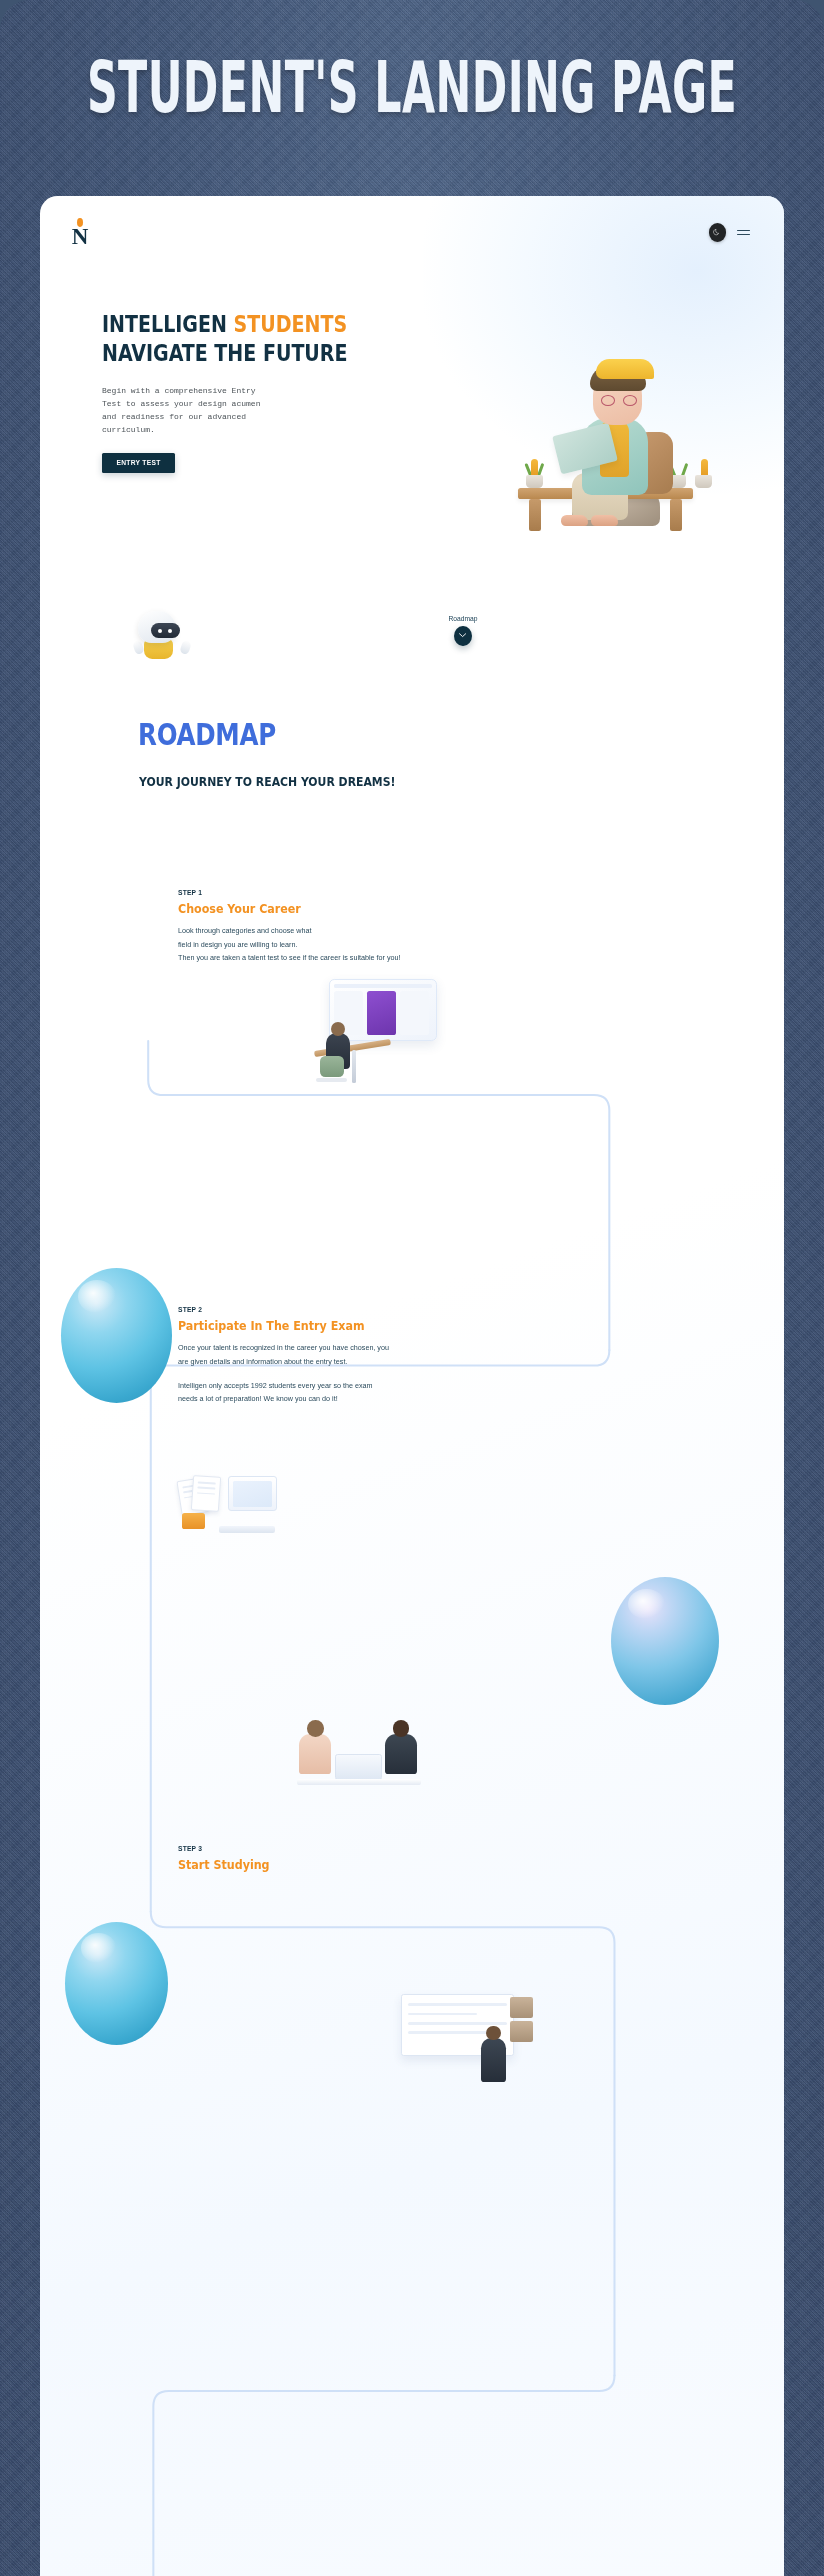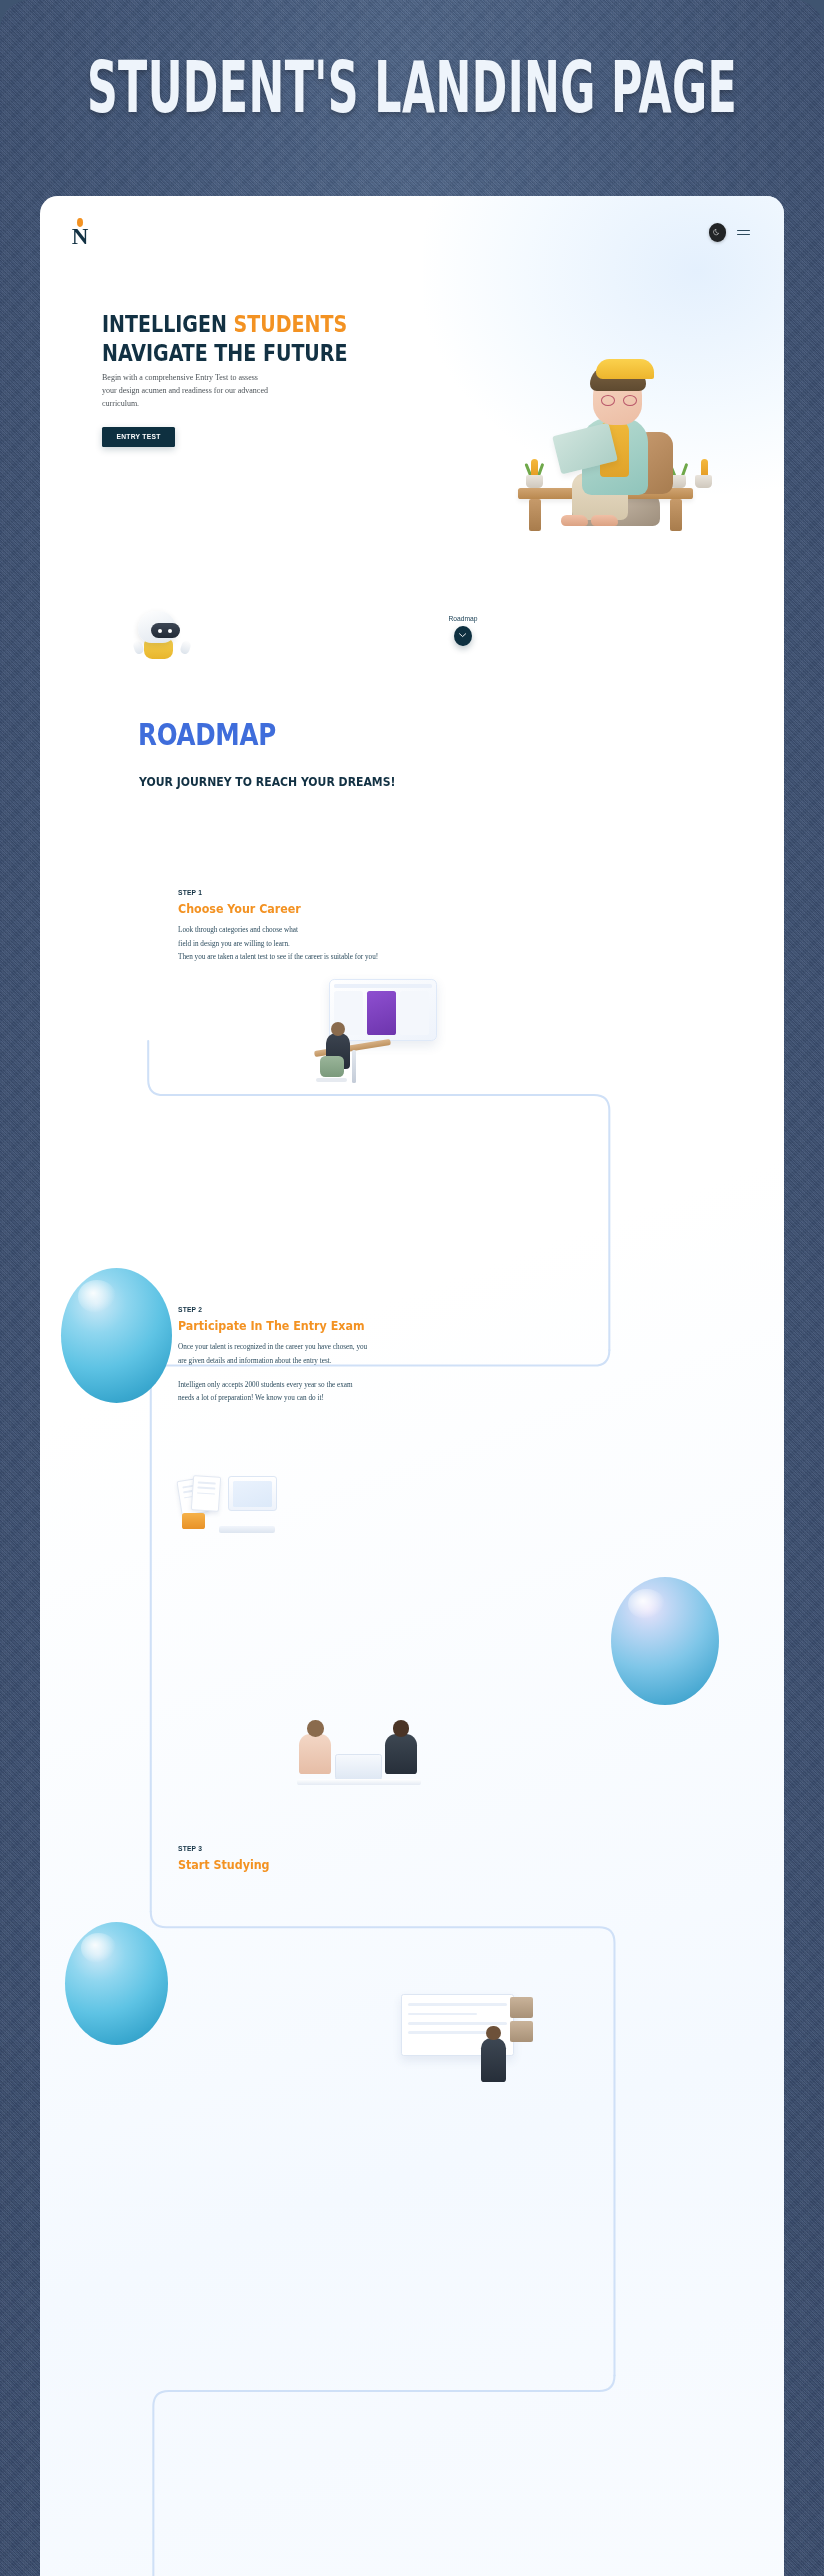--- a/index.html
+++ b/index.html
@@ -90,23 +90,23 @@
   
   .hero { position: absolute; top: 98px; left: 0; width: 100%; height: 289px; }
   .hero-copy { position: absolute; left: 62px; top: 15.5px; width: 319px; }
   .hero-h1 {
     font-family: "Liberation Sans Narrow", "DejaVu Sans Condensed", "Liberation Sans", sans-serif;
     font-weight: 700; font-size: 23px; line-height: 1.28; color: #123143;
     letter-spacing: 0px; transform: scaleX(0.92); transform-origin: left center;
   }
   .hero-h1 .accent { color: #f39222; }
   .hero-p {
-    margin-top: 4px; font-size: 8px; line-height: 1.62; color: #4c5358;
+    margin-top: 17px; font-size: 8px; line-height: 1.62; color: #4c5358;
     max-width: 170px;
-    font-family: Liberation Serif, serif;
+    font-family: Liberation Mono, monospace;
   }
   .entry-btn {
     margin-top: 15.5px; display:inline-block;
     background: #0e3040; color: #ffffff;
     font-family: "Liberation Sans Narrow","Liberation Sans", sans-serif;
     font-weight: 700; font-size: 6.7px; letter-spacing: 0.3px;
     padding: 6.7px 14.4px; border: none; border-radius: 1.5px; cursor: pointer;
     box-shadow: 0 2.6px 7.2px rgba(14,48,64,0.22);
   }
 
@@ -213,21 +213,21 @@
   .step-kicker {
     font-family: "Liberation Sans Narrow","Liberation Sans",sans-serif;
     font-weight: 700; font-size: 6.7px; letter-spacing: 0.2px; color: #123143; margin-bottom: 4.6px;
   }
   .step-title {
     font-family: "Liberation Sans Narrow","DejaVu Sans Condensed","Liberation Sans",sans-serif;
     font-weight: 700; font-size: 13px; color: #f39222; margin-bottom: 8.8px;
     transform: scaleX(0.95); transform-origin: left center;
   }
   .step-body {
-    font-family: Liberation Serif, serif;
+    font-family: Liberation Sans, sans-serif;
     font-size: 7.2px; line-height: 1.82; color: #2b4b5d; white-space: pre-line;
   }
   .step-body + .step-body { margin-top: 11.3px; }
 
   
   .ill { position:absolute; z-index: 3; }
   .screen-curve {
     width: 108px; height: 62px; border-radius: 5.2px;
     background: linear-gradient(150deg,#ffffff,#eef3fb);
     border: 1px solid #dfe9f8; box-shadow: 0 4.1px 10.3px rgba(40,70,120,0.10);
@@ -409,21 +409,21 @@
     </div>
     <div class="chair" style="left:-9.3px; top:77px;"></div>
     <div class="chair-base" style="left:-13px;top:99px;"></div>
   </div>
 
   <div class="step" style="left:138px; top:1110px; width:392px;">
     <div class="step-kicker">STEP 2</div>
     <div class="step-title">Participate In The Entry Exam</div>
     <div class="step-body">Once your talent is recognized in the career you have chosen, you
 are given details and information about the entry test.</div>
-    <div class="step-body">Intelligen only accepts 2000 students every year so the exam
+    <div class="step-body">Intelligen only accepts 1992 students every year so the exam
 needs a lot of preparation! We know you can do it!</div>
   </div>
   <div class="ill" style="left:139px; top:1278px;">
     <div class="docs">
       <div class="paper" style="left:0;  top:5.2px; transform:rotate(-9deg);">
         <div class="ln" style="top:5.2px;"></div>
           <div class="ln" style="top:10.3px;"></div>
           <div class="ln" style="top:15.5px;"></div>
       </div>
       <div class="paper" style="left:13.4px; top:2.1px; transform:rotate(4deg);">

